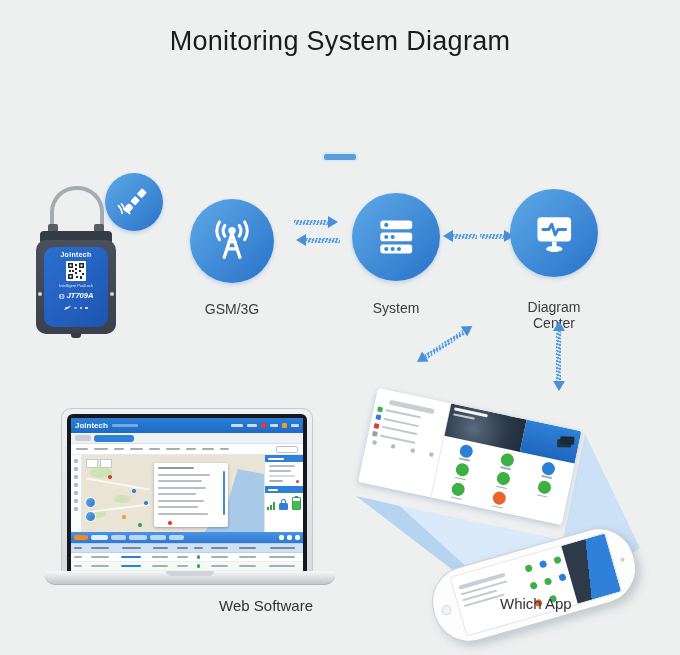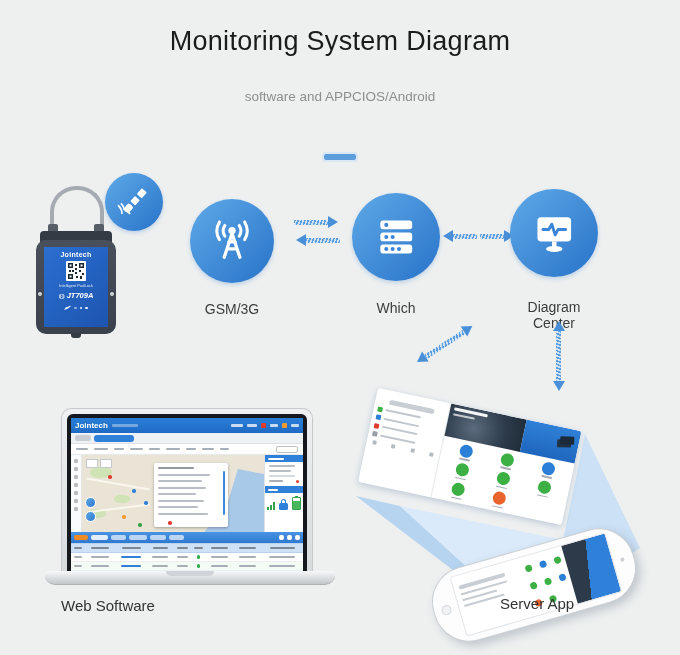--- a/index.html
+++ b/index.html
@@ -16,21 +16,21 @@
   
   .arrow{display:flex;align-items:center;height:12px;}
   .arrow .tail{flex:1;height:5px;border-radius:1px;background:repeating-linear-gradient(110deg,#5c9ede 0 1.6px,#cfe2f4 1.6px 3.2px);}
   .arrow .head-r{width:0;height:0;border-top:6px solid transparent;border-bottom:6px solid transparent;border-left:10px solid #4a90d8;}
   .arrow .head-l{width:0;height:0;border-top:6px solid transparent;border-bottom:6px solid transparent;border-right:10px solid #4a90d8;}
   
   .shackle{left:50px;top:186px;width:46px;height:58px;border:4px solid #a6abb1;border-bottom:none;border-radius:26px 26px 0 0;}
   .collar{width:10px;height:22px;background:#575e67;border-radius:2px;}
   .lock-top{left:40px;top:231px;width:72px;height:14px;background:#343b45;border-radius:4px;}
   .lock-body{left:36px;top:240px;width:80px;height:94px;background:linear-gradient(#49505c,#3a414c);border-radius:10px;}
-  .lock-face{left:44px;top:247px;width:64px;height:80px;background:linear-gradient(135deg,#2b6fd0,#1d55b0);border-radius:0;color:#fff;text-align:center;}
+  .lock-face{left:44px;top:247px;width:64px;height:80px;background:linear-gradient(135deg,#2b6fd0,#1d55b0);border-radius:10px;color:#fff;text-align:center;}
   .lock-brand{font-size:7px;font-weight:bold;margin-top:4px;letter-spacing:.3px;}
   .lock-qr{width:20px;height:20px;background:#fff;margin:3px auto 2px;border-radius:1px;}
   .lock-tag{font-size:4px;opacity:.85;}
   .lock-model-row{display:flex;align-items:center;justify-content:center;gap:3px;margin-top:3px;}
   .rf{font-size:6px;letter-spacing:-1px;}
   .lock-model{font-size:7.5px;font-weight:bold;font-style:italic;}
   .lock-bottom{display:flex;align-items:center;justify-content:center;gap:3px;margin-top:5px;}
   .dotw{width:2.5px;height:2.5px;border-radius:50%;background:#fff;opacity:.9;}
   .screw{width:4px;height:4px;border-radius:50%;background:#cfd4d9;}
   .lock-nub{left:71px;top:333px;width:10px;height:5px;background:#343b45;border-radius:0 0 3px 3px;}
@@ -64,21 +64,21 @@
   .sig i{display:block;width:2px;background:#35a24a;}
   .minilock{width:9px;height:11px;position:relative;}
   .minilock .sh{position:absolute;left:2px;top:0;width:5px;height:5px;border:1.5px solid #2f80d8;border-bottom:none;border-radius:4px 4px 0 0;box-sizing:border-box;}
   .minilock .bd{position:absolute;left:0;top:4px;width:9px;height:7px;background:#2f80d8;border-radius:1.5px;}
   .batt{width:7px;height:11px;border:1px solid #35a24a;border-radius:1px;position:relative;background:linear-gradient(#fff 25%,#49b85c 25%);}
   .batt:before{content:"";position:absolute;left:1.5px;top:-2.5px;width:3px;height:2px;background:#35a24a;}
   .w-bottombar{height:11px;background:linear-gradient(#4a94e4,#2f78cf);display:flex;align-items:center;gap:3px;padding:0 3px;}
   .chip{height:5.5px;border-radius:2px;}
   .w-thead{height:8px;background:#cfe1f4;border-top:1px solid #b9d2ee;border-bottom:1px solid #b9d2ee;display:flex;align-items:center;}
   .cbar{height:2px;border-radius:1px;background:#a8aeb5;}
-  .weblabel{left:61px;top:597px;width:252px;text-align:left;font-size:15px;color:#333;}
+  .weblabel{left:61px;top:597px;width:252px;text-align:right;font-size:15px;color:#333;}
   
   .bigscreen{left:378px;top:388px;width:208px;height:96px;transform:rotate(12deg);transform-origin:0 0;background:#fff;border-radius:3px;box-shadow:0 2px 6px rgba(40,80,140,.25);display:flex;overflow:hidden;}
   .app-list{width:36%;border-right:1px solid #e4e7ea;padding:3px 4px;box-sizing:border-box;position:relative;}
   .app-pill{width:70%;height:5px;background:#c9ced4;border-radius:3px;margin:6px auto 3px;}
   .app-bottomicons{display:flex;justify-content:space-between;margin-top:4px;padding:0 2px;}
   .app-bottomicons i{display:block;width:4px;height:4px;background:#b4bac0;border-radius:1px;}
   .app-menu{flex:1;display:flex;flex-direction:column;}
   .app-banner{height:34%;display:flex;}
   .app-banner .photo{width:58%;background:radial-gradient(circle at 35% 60%,#5a6b7d 0%,#2c3a4a 60%,#1f2b38 100%);position:relative;}
   .app-banner .photo .t1{position:absolute;left:4px;top:3px;width:34px;height:3px;background:#fff;opacity:.95;border-radius:1px;}
@@ -98,21 +98,20 @@
   .phonelabel{left:500px;top:595px;width:180px;font-size:15px;color:#333;}
 </style>
 </head>
 <body>
 
 <div id="stage">
 
   <div class="abs title">Monitoring System Diagram</div>
   <div class="abs subtitle">
     <br>
-    <span>software and APPCIOS/Android</span>
   </div>
   <div class="abs divider"></div>
 
   <div class="abs shackle"></div>
   <div class="abs collar" style="left:48px;top:224px;"></div>
   <div class="abs collar" style="left:94px;top:224px;"></div>
   <div class="abs lock-top"></div>
   <div class="abs lock-body"></div>
   <div class="abs screw" style="left:38px;top:292px;"></div>
   <div class="abs screw" style="left:110px;top:292px;"></div>
@@ -202,21 +201,21 @@
       <g fill="#3a85d8">
         <circle cx="7.6" cy="6.55" r="0.9"></circle>
         <circle cx="7.6" cy="11.85" r="0.9"></circle>
           <circle cx="10.4" cy="11.85" r="0.9"></circle>
         <circle cx="7.6" cy="17.15" r="0.9"></circle>
           <circle cx="10.4" cy="17.15" r="0.9"></circle>
           <circle cx="13.2" cy="17.15" r="0.9"></circle>
       </g>
     </svg>
   </div>
-  <div class="abs node-label" style="left:352px;top:300px;width:88px;">Which</div>
+  <div class="abs node-label" style="left:352px;top:300px;width:88px;">System</div>
 
   <div class="abs arrow" style="left:443px;top:230px;width:34px;">
       <span class="head-l"></span>
       <span class="tail"></span>
     </div>
   <div class="abs arrow" style="left:480px;top:230px;width:34px;">
       <span class="tail"></span>
       <span class="head-r"></span>
     </div>
 
@@ -548,15 +547,15 @@
           <div style="width: 7px; height: 7px; border-radius: 50%; background: rgb(60, 176, 67);"></div>
           <div style="width: 7px; height: 7px; border-radius: 50%; background: rgb(60, 176, 67);"></div>
           <div style="width: 7px; height: 7px; border-radius: 50%; background: rgb(43, 127, 214);"></div>
           <div style="width: 7px; height: 7px; border-radius: 50%; background: rgb(232, 100, 44);"></div>
           <div style="width: 7px; height: 7px; border-radius: 50%; background: rgb(60, 176, 67);"></div>
         </div>
       <div class="pm-banner"></div>
     </div>
     <div class="phone-cam"></div>
   </div>
-  <div class="abs phonelabel">Server App</div>
+  <div class="abs phonelabel">Which App</div>
 
 </div>
 
 </body></html>

